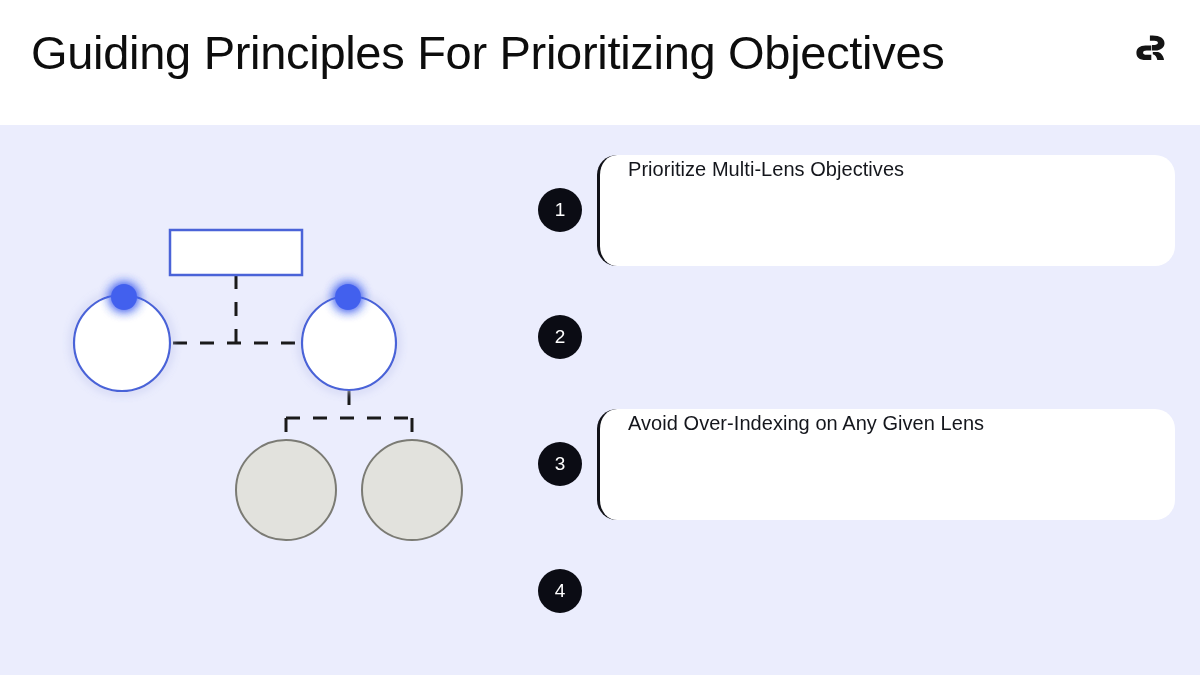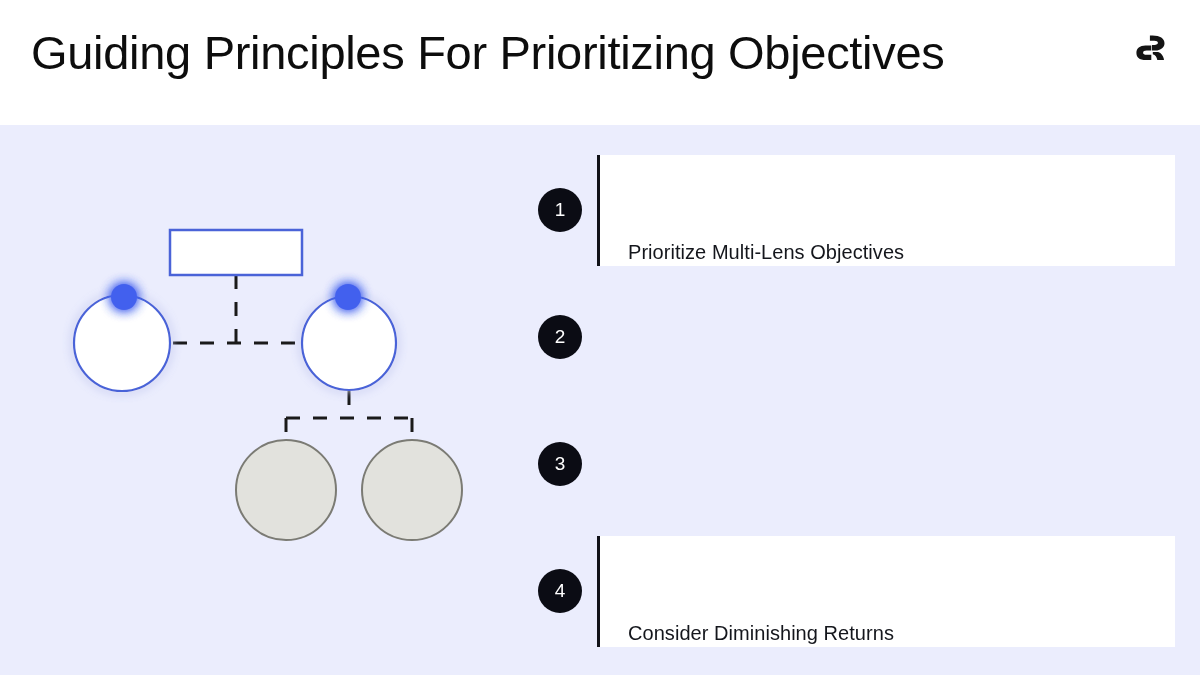--- a/index.html
+++ b/index.html
@@ -101,21 +101,22 @@
 
   .principle-card {
     position: absolute;
     left: 67px;
     top: 0;
     right: 0;
     height: 111px;
     background: #ffffff;
     border-left: 3px solid #111218;
     display: flex;
-    align-items: flex-end;
+    align-items: flex-start;
+    border-radius: 20px;
   }
 
   .principle-text {
     padding-left: 28px;
     font-size: 20px;
     line-height: 28px;
     color: #14161c;
     font-weight: 400;
     letter-spacing: 0.05px;
   }
@@ -205,24 +206,24 @@
           <span class="principle-text">Prioritize Multi-Lens Objectives</span>
         </div>
       </div>
 
       <div class="principle-row">
         <div class="principle-badge">2</div>
       </div>
 
       <div class="principle-row">
         <div class="principle-badge">3</div>
+        <div class="principle-card">
+          <span class="principle-text">Avoid Over-Indexing on Any Given Lens</span>
+        </div>
       </div>
 
       <div class="principle-row">
         <div class="principle-badge">4</div>
-        <div class="principle-card">
-          <span class="principle-text">Consider Diminishing Returns</span>
-        </div>
       </div>
 
     </div>
   </div>
 </div>
 
 </body></html>

